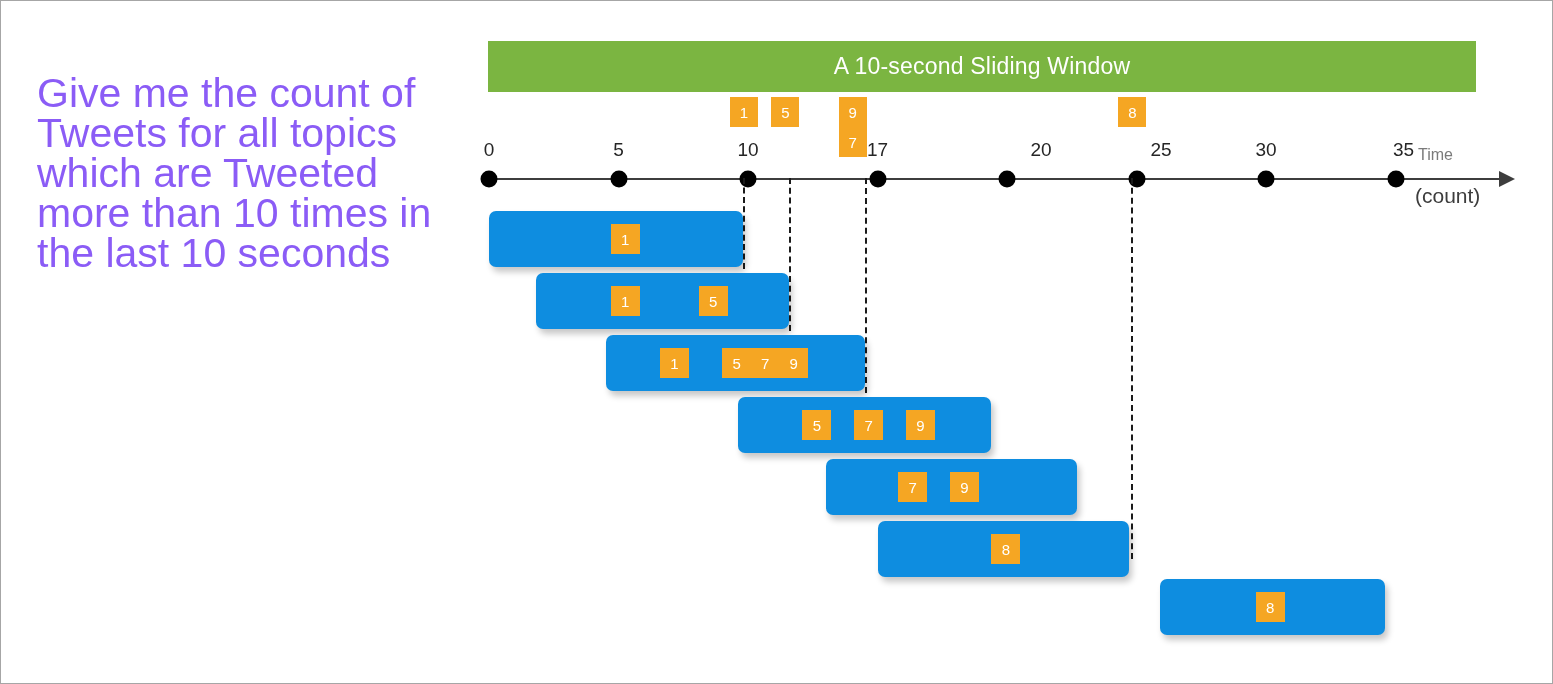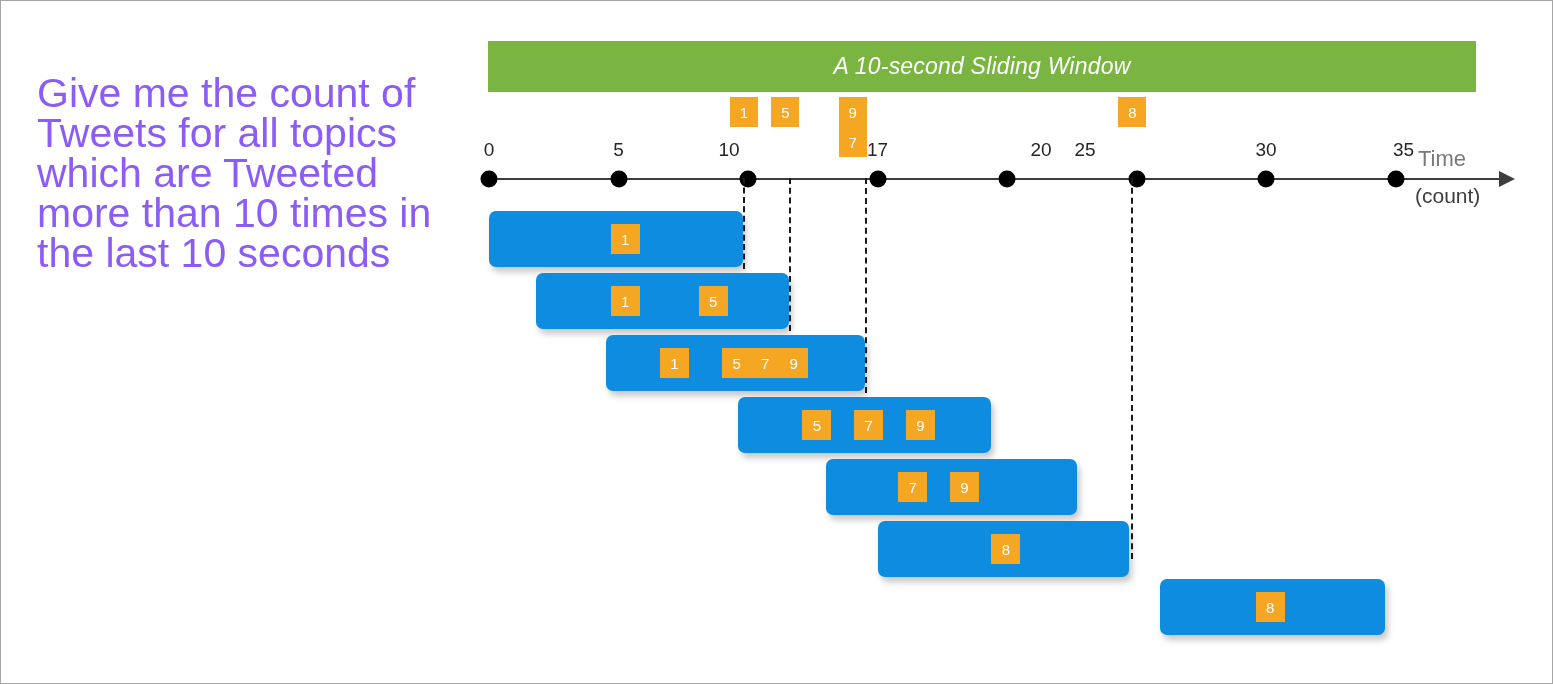--- a/index.html
+++ b/index.html
@@ -43,21 +43,20 @@
     background: #7BB541;
     display: flex;
     align-items: center;
     justify-content: center;
   }
   #window-banner-label {
     color: #ffffff;
     font-size: 23px;
     letter-spacing: 0.2px;
     font-family: "Liberation Sans", sans-serif;
-    font-style: italic;
   }
 
   
   #axis-line {
     position: absolute;
     left: 488px;
     top: 177px;
     width: 1012px;
     height: 2px;
     background: #3d3d3d;
@@ -86,21 +85,21 @@
     top: 138px;
     transform: translateX(-50%);
     font-size: 19px;
     color: #262626;
     font-family: "Liberation Sans", sans-serif;
   }
   #time-label {
     position: absolute;
     left: 1417px;
     top: 145px;
-    font-size: 22px;
+    font-size: 16px;
     color: #7a7a7a;
     font-family: "Liberation Sans", sans-serif;
   }
   #secs-label {
     position: absolute;
     left: 1414px;
     top: 183px;
     font-size: 21px;
     color: #3d3d3d;
     font-family: "Liberation Sans", sans-serif;
@@ -165,27 +164,27 @@
   </div>
 
   <div id="axis-line"></div>
   <div id="axis-arrow"></div>
   <div id="axis-ticks">
       <div class="tick-dot" style="left: 488px;"></div>
       <div class="tick-label" style="left: 488px;">0</div>
       <div class="tick-dot" style="left: 617.5px;"></div>
       <div class="tick-label" style="left: 617.5px;">5</div>
       <div class="tick-dot" style="left: 747px;"></div>
-      <div class="tick-label" style="left: 728px;">10</div>
+      <div class="tick-label" style="left: 747px;">10</div>
       <div class="tick-dot" style="left: 876.5px;"></div>
       <div class="tick-label" style="left: 876.5px;">17</div>
       <div class="tick-dot" style="left: 1006px;"></div>
       <div class="tick-label" style="left: 1006px; margin-left: 34px;">20</div>
       <div class="tick-dot" style="left: 1135.5px;"></div>
-      <div class="tick-label" style="left: 1084px;">25</div>
+      <div class="tick-label" style="left: 1160px;">25</div>
       <div class="tick-dot" style="left: 1265px;"></div>
       <div class="tick-label" style="left: 1265px; text-align: right;">30</div>
       <div class="tick-dot" style="left: 1394.5px;"></div>
       <div class="tick-label" style="left: 1394.5px; margin-left: 8px;">35</div>
     </div>
   <div id="time-label">Time</div>
   <div id="secs-label">(count)</div>
 
   <div id="guides">
       <div class="guide-line" style="left: 741.82px; top: 177px; height: 91px;"></div>

